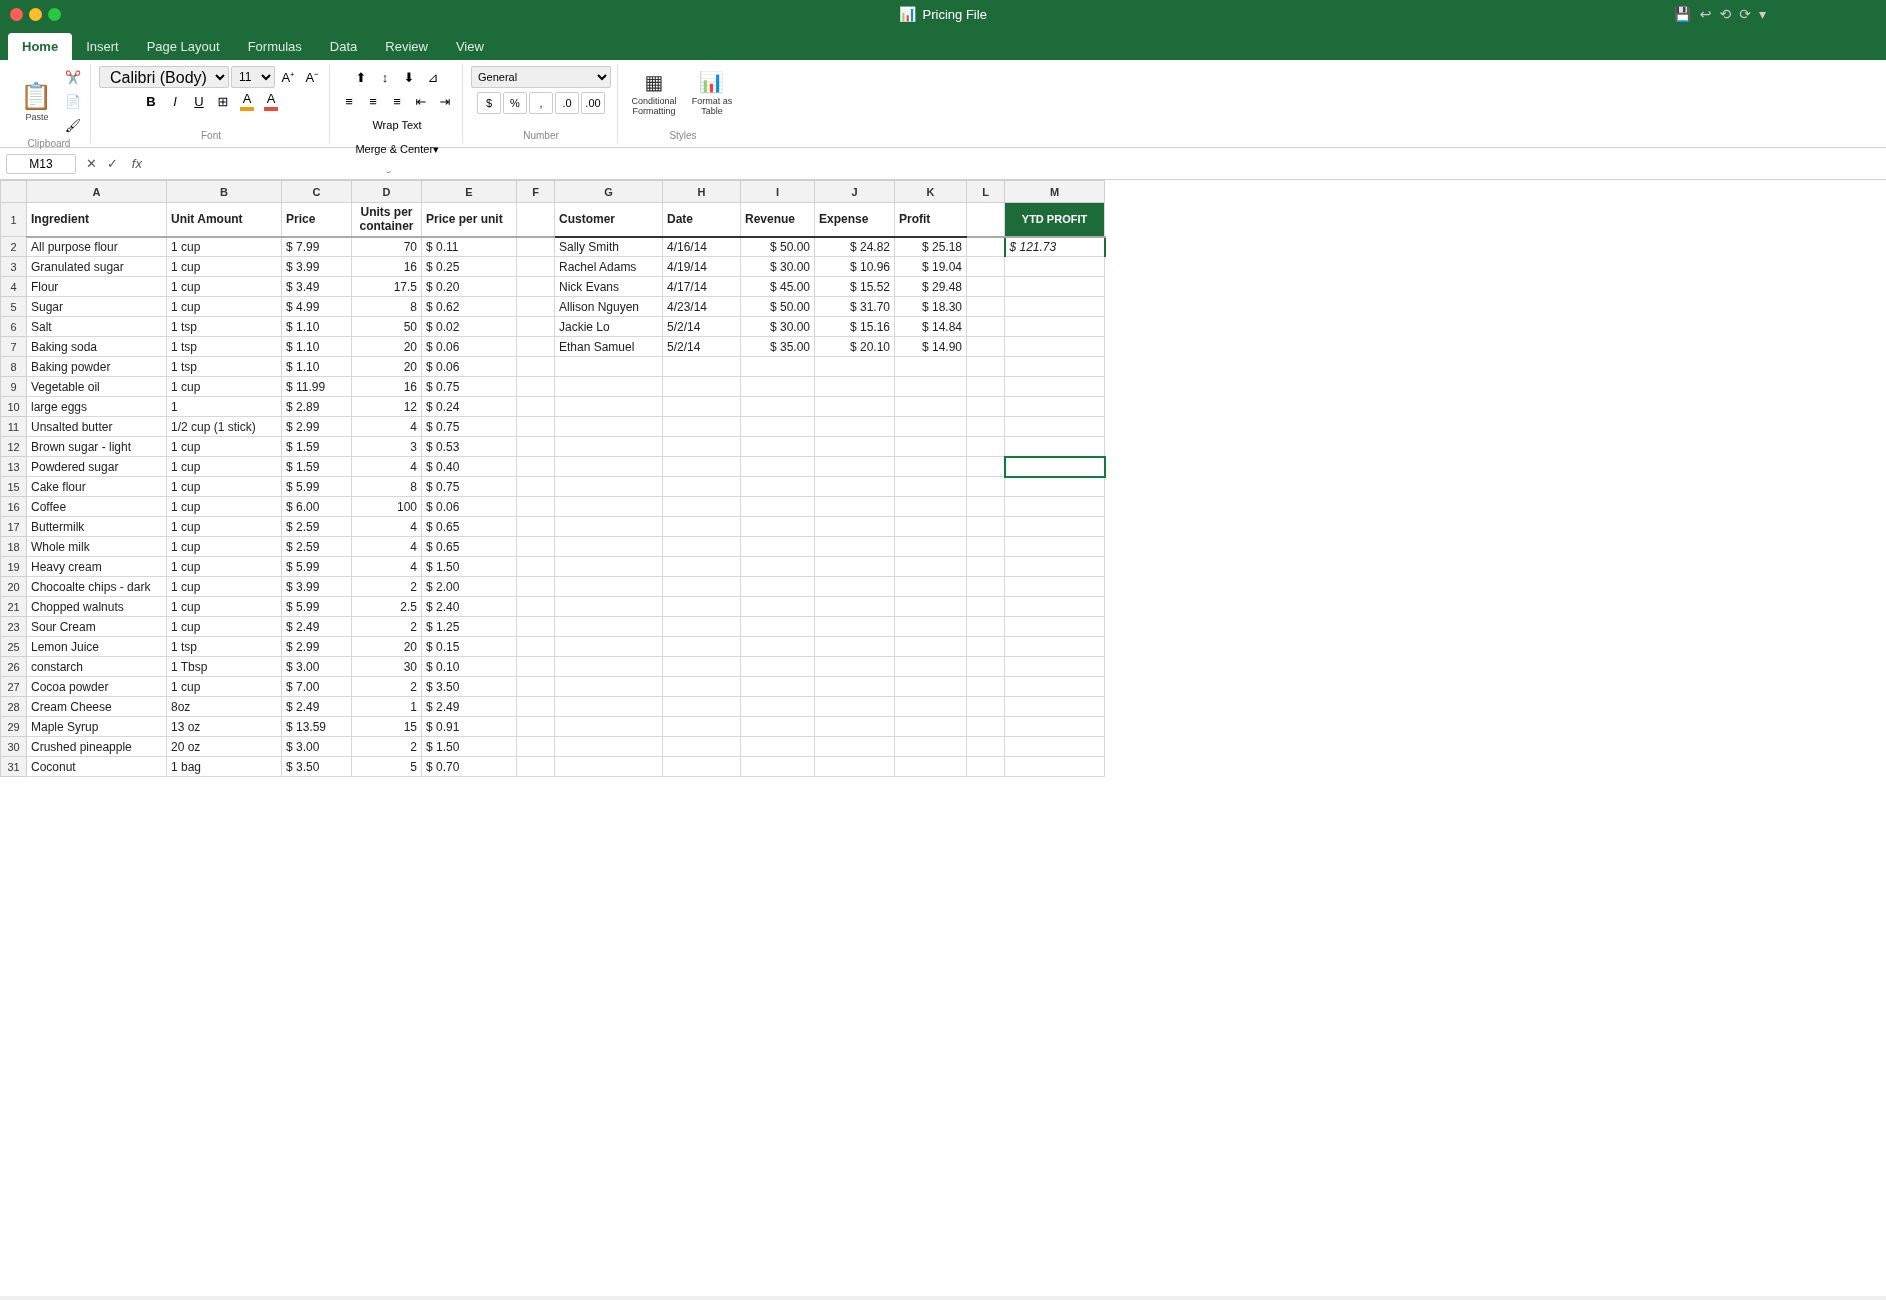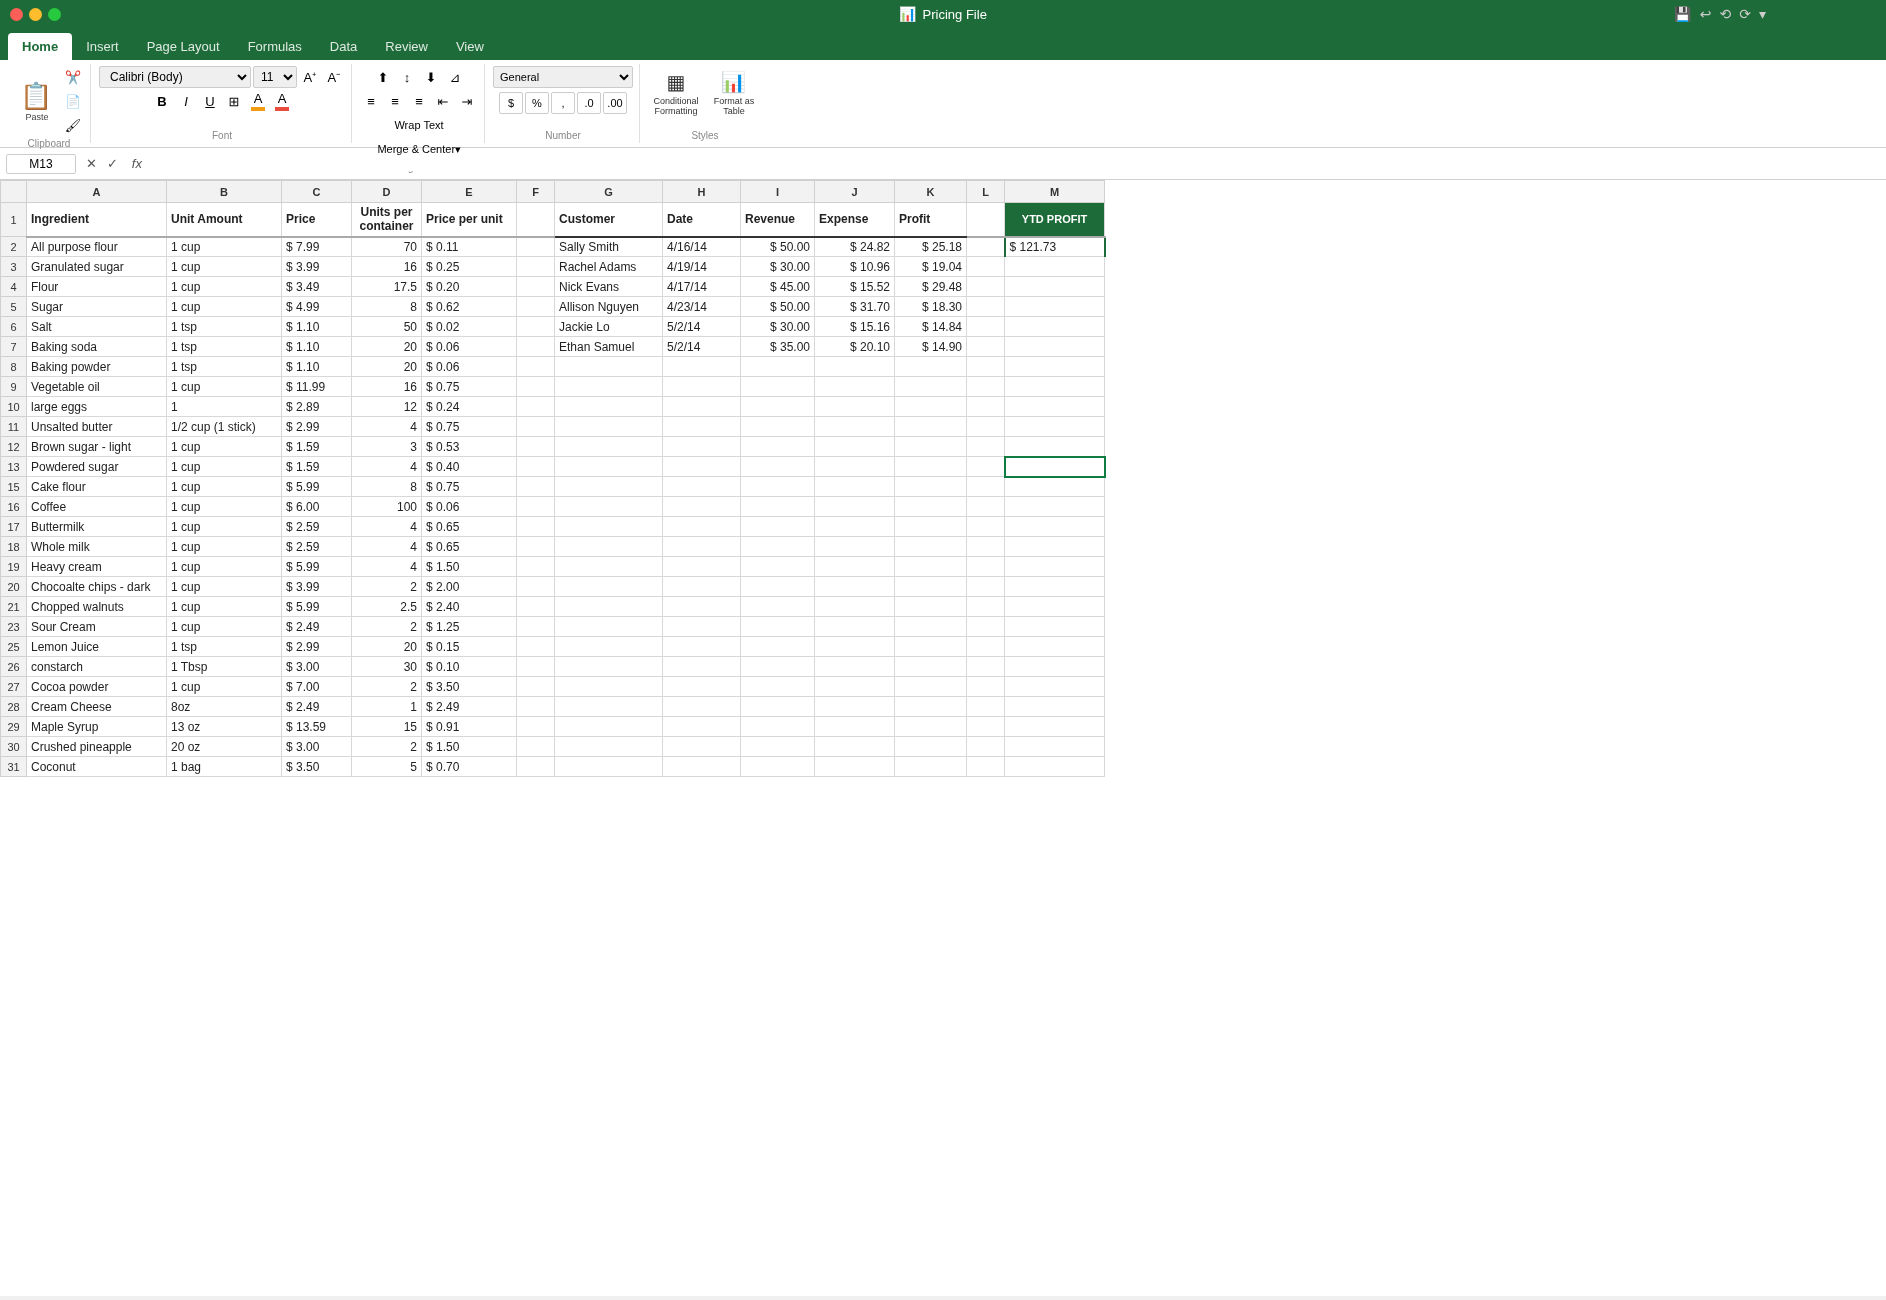--- a/index.html
+++ b/index.html
@@ -80,21 +80,21 @@
       background: none; border: none;
     }
     .rb-btn .icon { font-size: 16px; }
     .rb-btn .lbl { font-size: 9px; color: #444; }
     .rb-large { flex-direction: column; width: 46px; height: 56px; font-size: 9px; color: #333; }
     .rb-large .icon { font-size: 26px; }
 
     
     .font-select {
       border: 1px solid #ccc; border-radius: 2px; padding: 1px 6px;
-      font-size: 12px; height: 22px; width: 152px;
+      font-size: 16px; height: 22px; width: 130px;
     }
     .size-select {
       border: 1px solid #ccc; border-radius: 2px; padding: 1px 3px;
       font-size: 12px; height: 22px; width: 44px;
     }
     .fmt-btn {
       min-width: 22px; height: 22px; border: none; background: none;
       cursor: pointer; font-size: 13px; border-radius: 2px; display: flex; align-items: center; justify-content: center;
     }
     .fmt-btn.bold { font-weight: bold; }
@@ -368,21 +368,21 @@
           <td>$ 7.99</td>
           <td style="text-align: right;">70</td>
           <td>$ 0.11</td>
           <td></td>
           <td>Sally Smith</td>
           <td>4/16/14</td>
           <td style="text-align: right;">$ 50.00</td>
           <td style="text-align: right;">$ 24.82</td>
           <td style="text-align: right;">$ 25.18</td>
           <td></td>
-          <td style="border-left: 2px solid rgb(29, 107, 56); border-right: 2px solid rgb(29, 107, 56);">$ 121.73</td>
+          <td style="border-left: 2px solid rgb(29, 107, 56); border-right: 2px solid rgb(29, 107, 56); font-style: italic;">$ 121.73</td>
         </tr>
         <tr>
           <td class="row-header">3</td>
           <td>Granulated sugar</td>
           <td>1 cup</td>
           <td>$ 3.99</td>
           <td style="text-align: right;">16</td>
           <td>$ 0.25</td>
           <td></td>
           <td>Rachel Adams</td>

